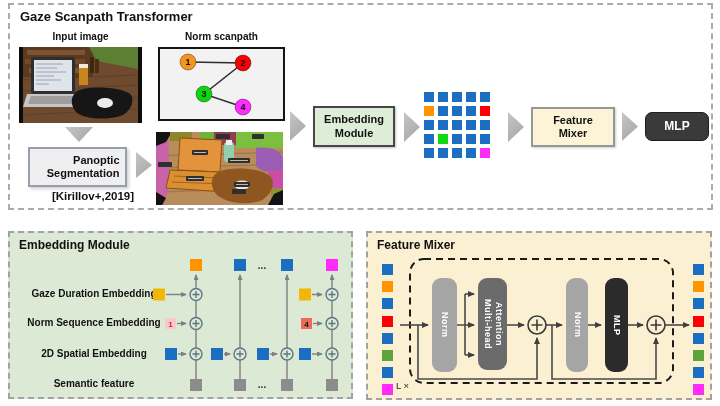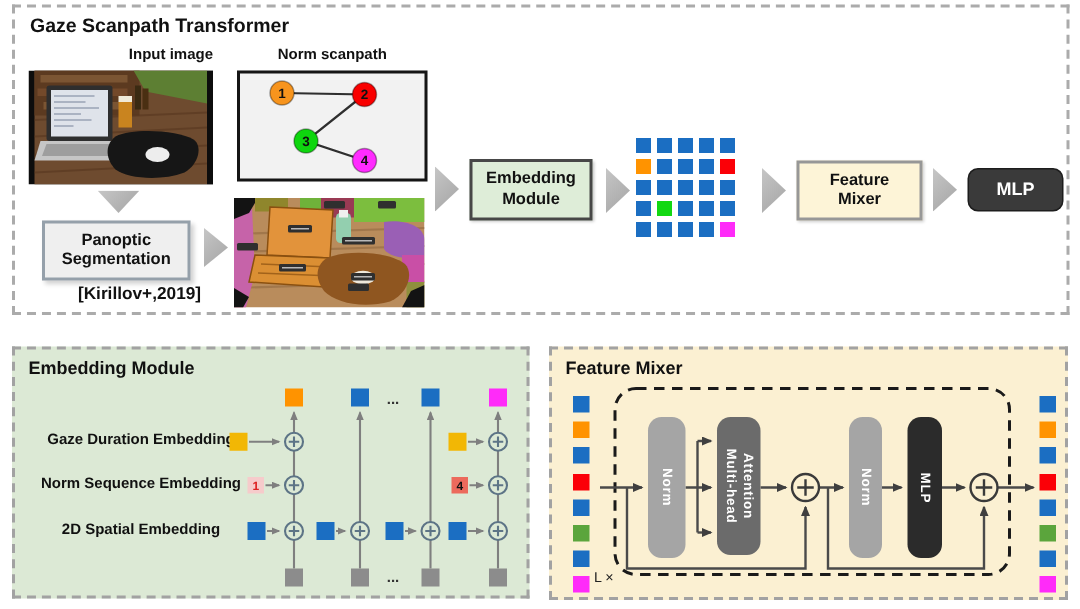--- a/index.html
+++ b/index.html
@@ -42,21 +42,21 @@
   svg text{font-family:"Liberation Sans",sans-serif;}
 </style>
 </head>
 <body>
 
 <div class="stage">
 
   <div class="top-box">
     <div class="fig-title">Gaze Scanpath Transformer</div>
 
-    <div class="lbl" style="left:9px;top:26px;width:123px;text-align:right;">Input image</div>
+    <div class="lbl" style="left:9px;top:26px;width:123px;">Input image</div>
 
     <svg class="abs" style="left:9px;top:42px;" width="123" height="76" viewBox="0 0 123 76">
       <rect x="0" y="0" width="123" height="76" fill="#0D0D0D"></rect>
       <rect x="4" y="0" width="115" height="76" fill="#6E4B2F"></rect>
       <rect x="4" y="0" width="70" height="30" fill="#5C3A20"></rect>
       <rect x="8" y="3" width="58" height="5" fill="#7B5533"></rect>
       <rect x="6" y="12" width="60" height="5" fill="#73492A"></rect>
       <rect x="10" y="21" width="56" height="5" fill="#7B5533"></rect>
       <polygon points="70,0 119,0 119,22 78,14" fill="#5D7F33"></polygon>
       <g stroke="#55351D" stroke-width="1.2" opacity="0.55">
@@ -98,21 +98,21 @@
           <circle cx="44" cy="45" r="8" fill="#0ED60E" stroke="rgba(0,0,0,0.35)"></circle>
           <text x="44" y="48.2" text-anchor="middle" font-size="9" font-weight="bold" fill="#111">3</text>
           <circle cx="83" cy="58" r="8" fill="#FF2BFF" stroke="rgba(0,0,0,0.35)"></circle>
           <text x="83" y="61.2" text-anchor="middle" font-size="9" font-weight="bold" fill="#111">4</text>
         </svg>
     </div>
 
     <div class="flow-tri tri-down" style="left:55px;top:122px;width:28px;height:15px;"></div>
 
     <div class="box panoptic-box" style="left:18px;top:142px;width:99px;height:40px;">
-      <span style="width:84px;">Panoptic Segmentation</span>
+      <span style="width:84px;text-align:right;">Panoptic Segmentation</span>
     </div>
     <div class="citation" style="left:18px;top:185px;width:130px;">[Kirillov+,2019]</div>
 
     <div class="flow-tri tri-right" style="left:126px;top:147px;width:16px;height:26px;"></div>
 
     <svg class="abs" style="left:146px;top:127px;" width="127" height="73" viewBox="0 0 127 73">
       <rect x="0" y="0" width="127" height="73" fill="#B98C5C"></rect>
       <g stroke="#9C7248" stroke-width="1.4" opacity="0.8">
         <line x1="0" y1="24" x2="127" y2="20"></line>
           <line x1="0" y1="36" x2="127" y2="32"></line>
@@ -206,20 +206,21 @@
       <span>MLP</span>
     </div>
   </div>
 
   <div class="panel panel-green">
     <div class="panel-title">Embedding Module</div>
 
     <div class="row-lbl" style="top:55px;">Gaze Duration Embedding</div>
     <div class="row-lbl" style="top:84px;">Norm Sequence Embedding</div>
     <div class="row-lbl" style="top:115px;">2D Spatial Embedding</div>
+    <div class="row-lbl" style="top:145px;">Semantic feature</div>
 
     <svg width="341" height="164" viewBox="0 0 341 164">
       <defs>
         <marker id="agray" markerWidth="6" markerHeight="5" refX="5" refY="2.5" orient="auto" markerUnits="userSpaceOnUse">
           <path d="M0,0 L6,2.5 L0,5 Z" fill="#7F7F7F"></path>
         </marker>
       </defs>
       <g stroke="#7F7F7F" stroke-width="1.4" fill="none">
 
         <line x1="186" y1="146" x2="186" y2="42" marker-end="url(#agray)"></line>

